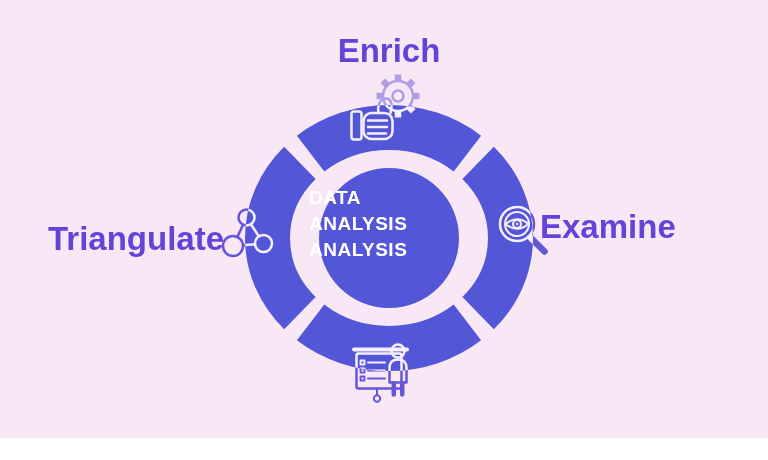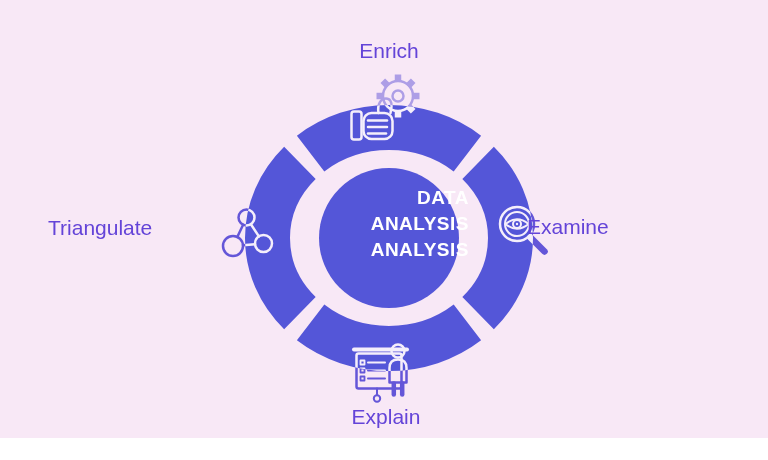--- a/index.html
+++ b/index.html
@@ -8,27 +8,27 @@
   }
   *{margin:0;padding:0;box-sizing:border-box}
   html,body{width:768px;height:460px;overflow:hidden}
   body{font-family:"Liberation Sans","DejaVu Sans",sans-serif;background:#fff}
   .stage{position:relative;width:768px;height:460px;background:var(--bg_pink)}
   .diagram-svg{position:absolute;left:0;top:0}
   .ring{fill:none;stroke:var(--ring_blue);stroke-width:45}
   .hub{fill:var(--ring_blue)}
   .icon-under{color:var(--icon_purple)}
   .icon-over{color:var(--icon_white)}
-  .label{position:absolute;font-weight:normal;font-size:21px;line-height:30px;
+  .label{position:absolute;font-weight:bold;font-size:33px;line-height:30px;
          color:var(--label_purple);white-space:nowrap}
   .label-enrich{left:294px;top:36px;width:190px;text-align:center}
-  .label-examine{left:527px;top:212px}
-  .label-triangulate{left:48px;top:213px;width:162px;}
+  .label-examine{left:540px;top:212px}
+  .label-triangulate{left:48px;top:224px;width:162px;}
   .label-explain{left:291px;top:402px;width:190px;text-align:center}
-  .center-text{position:absolute;left:309px;top:185px;width:160px;text-align:right;
+  .center-text{position:absolute;left:309px;top:185px;width:160px;text-align:left;
                color:var(--center_text);font-weight:bold;font-size:19px;line-height:26px;
                letter-spacing:.5px}
   .bottom-strip{position:absolute;left:0;bottom:0;width:768px;height:22px;background:var(--strip_white)}
 </style>
 </head>
 <body>
 
 <div class="stage">
 
   <svg class="diagram-svg" width="768" height="460" viewBox="0 0 768 460">
@@ -113,21 +113,20 @@
       <use href="#i-explain" class="icon-over" mask="url(#ringMask)"></use>
     </g>
     <g>
       <use href="#i-triangulate" class="icon-under"></use>
       <use href="#i-triangulate" class="icon-over" mask="url(#ringMask)"></use>
     </g>
   </svg>
 
   <div class="label label-enrich">Enrich</div>
   <div class="label label-examine">Examine</div>
-  <div class="label label-explain">Explain</div>
   <div class="label label-triangulate">Triangulate</div>
 
   <div class="center-text">
     <div>DATA</div>
     <div>ANALYSIS</div>
     <div>ANALYSIS</div>
   </div>
 
   <div class="bottom-strip"></div>
 </div>

